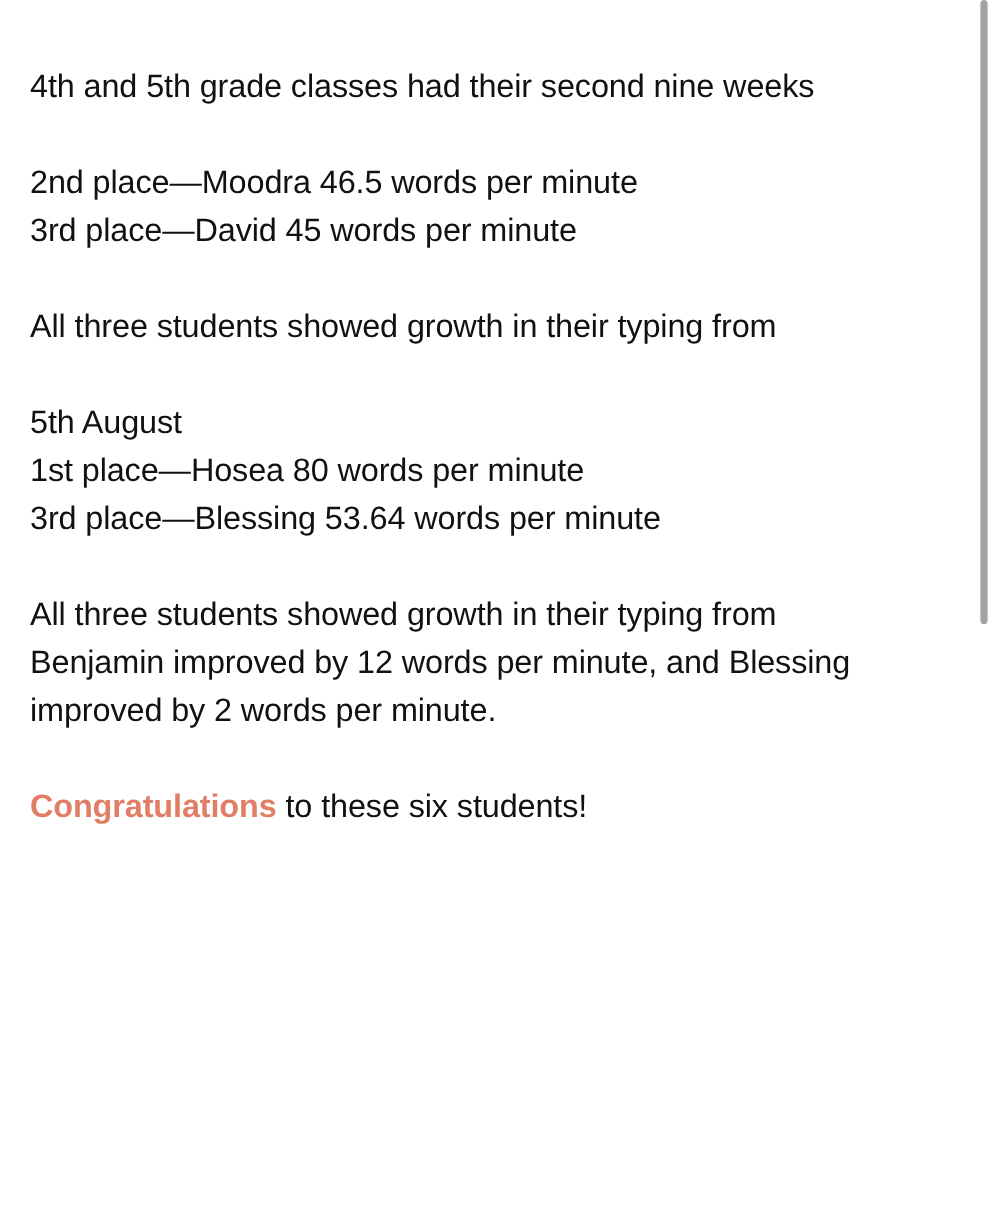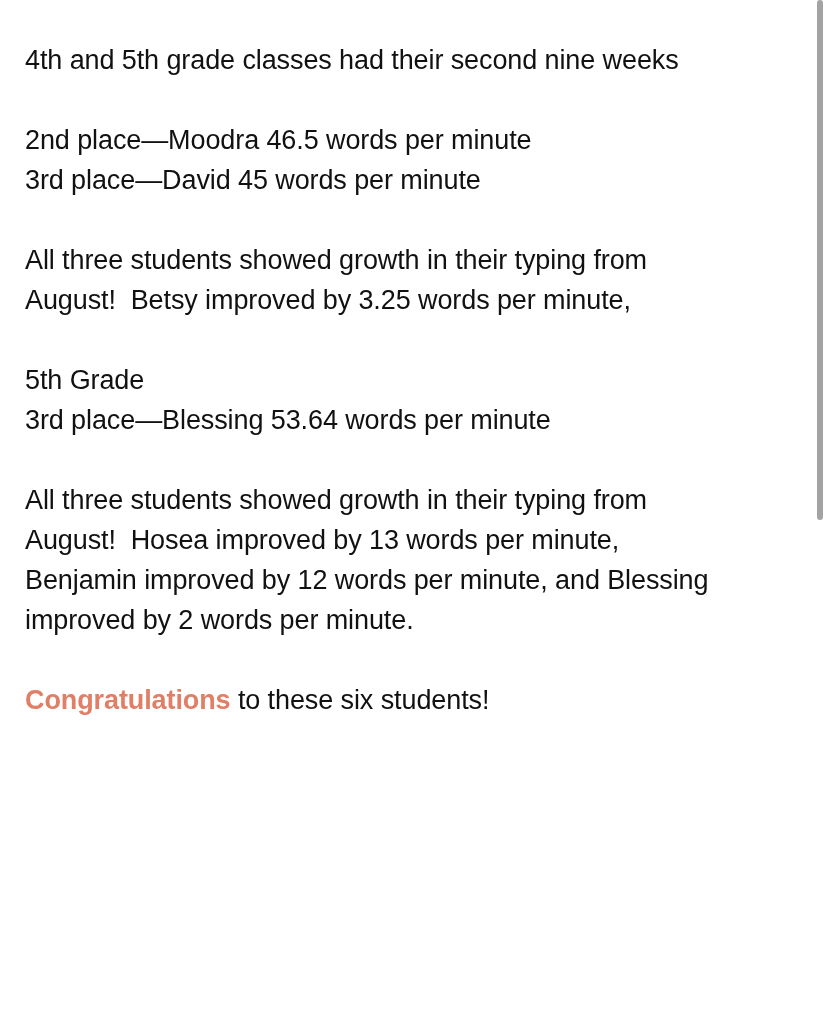--- a/index.html
+++ b/index.html
@@ -11,21 +11,21 @@
       width: 828px;
       height: 1009px;
       position: relative;
       overflow: hidden;
       font-family: "Liberation Sans", "DejaVu Sans", sans-serif;
       color: #111111;
     }
     .content {
       position: absolute;
       left: 25px;
-      top: 40px;
+      top: 52px;
       width: 790px;
       font-size: 27px;
       line-height: 40px;
       letter-spacing: -0.1px;
     }
     .line {
       display: block;
       white-space: nowrap;
       height: 40px;
     }
@@ -53,29 +53,28 @@
 
 <div class="content">
   <span class="line">4th and 5th grade classes had their second nine weeks</span>
   <span class="blank"></span>
 
   <span class="line">2nd place—Moodra 46.5 words per minute</span>
   <span class="line">3rd place—David 45 words per minute</span>
   <span class="blank"></span>
 
   <span class="line">All three students showed growth in their typing from</span>
-  <span class="line" style="white-space:pre">August!  Betsy improved by 3.25 words per minute,</span>
   <span class="blank"></span>
 
-  <span class="line">5th Grade</span>
+  <span class="line">5th August</span>
+  <span class="line">1st place—Hosea 80 words per minute</span>
   <span class="line">3rd place—Blessing 53.64 words per minute</span>
   <span class="blank"></span>
 
   <span class="line">All three students showed growth in their typing from</span>
-  <span class="line" style="white-space:pre">August!  Hosea improved by 13 words per minute,</span>
   <span class="line">Benjamin improved by 12 words per minute, and Blessing</span>
   <span class="line">improved by 2 words per minute.</span>
   <span class="blank"></span>
 
   <span class="line" style="white-space:pre"><span class="accent">Congratulations</span><span> to these six students!</span></span>
 </div>
 
 <div class="scrollbar"></div>
 
 </body></html>

